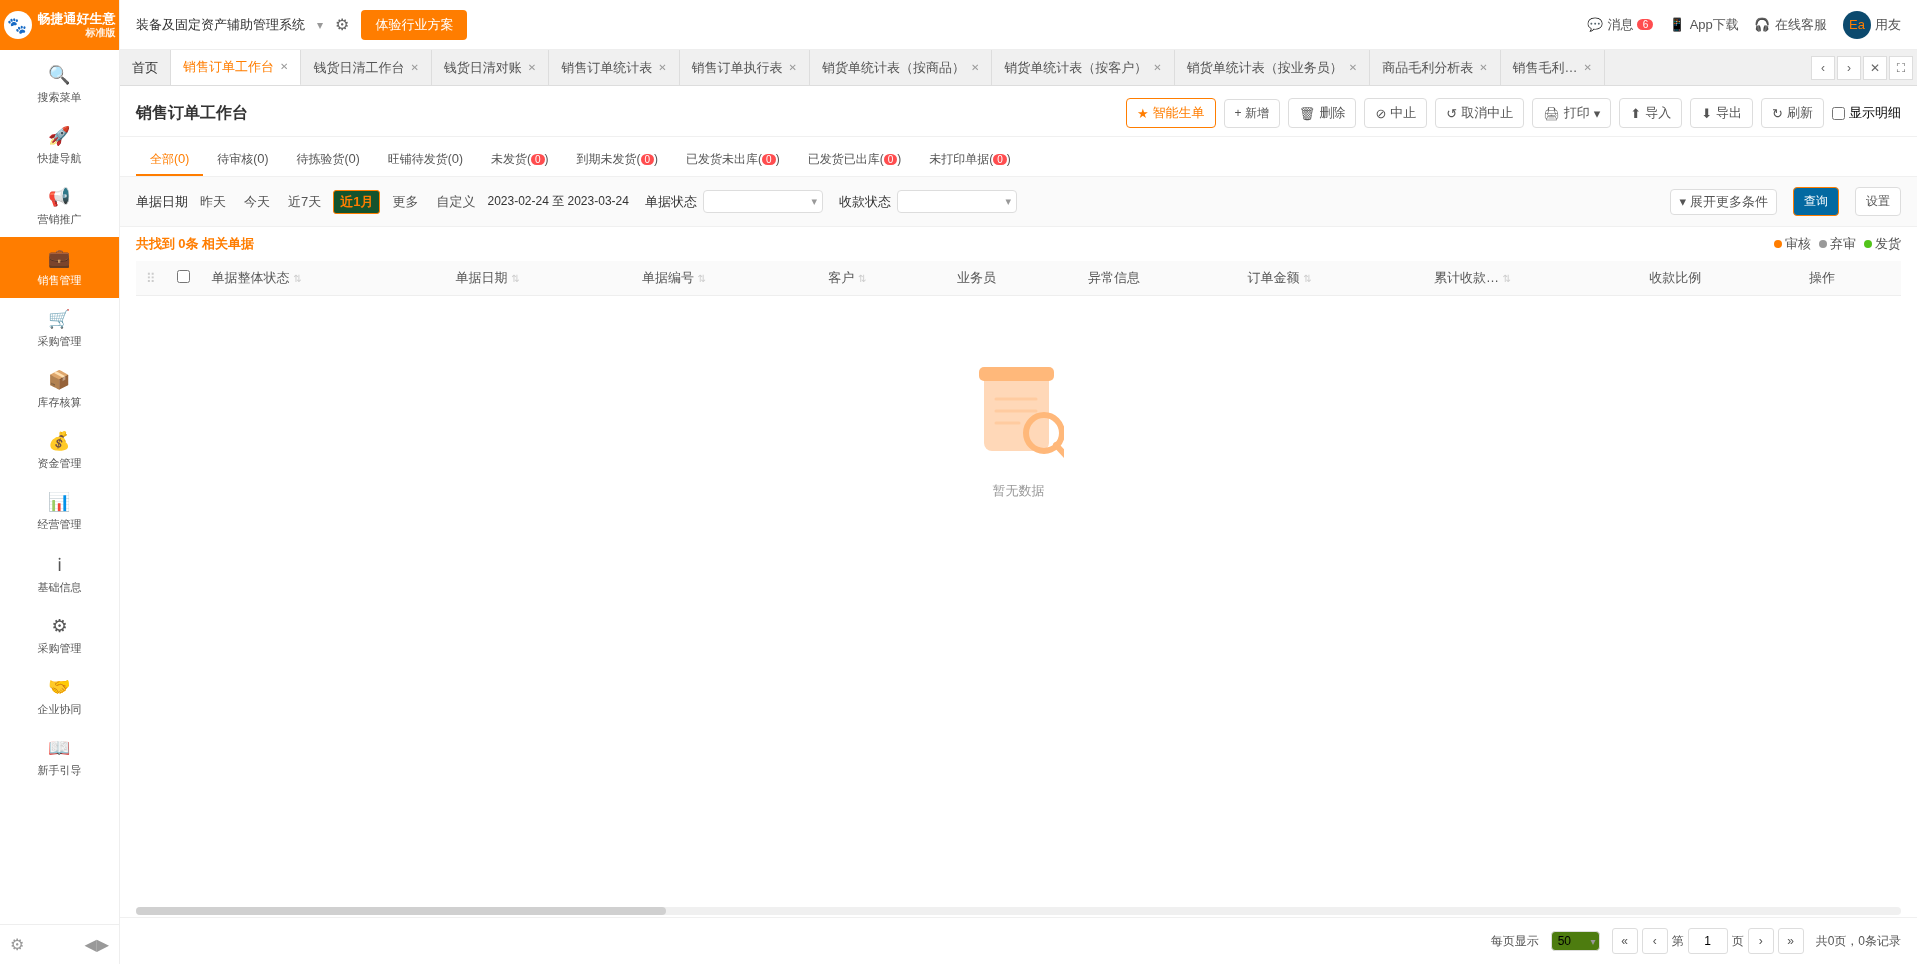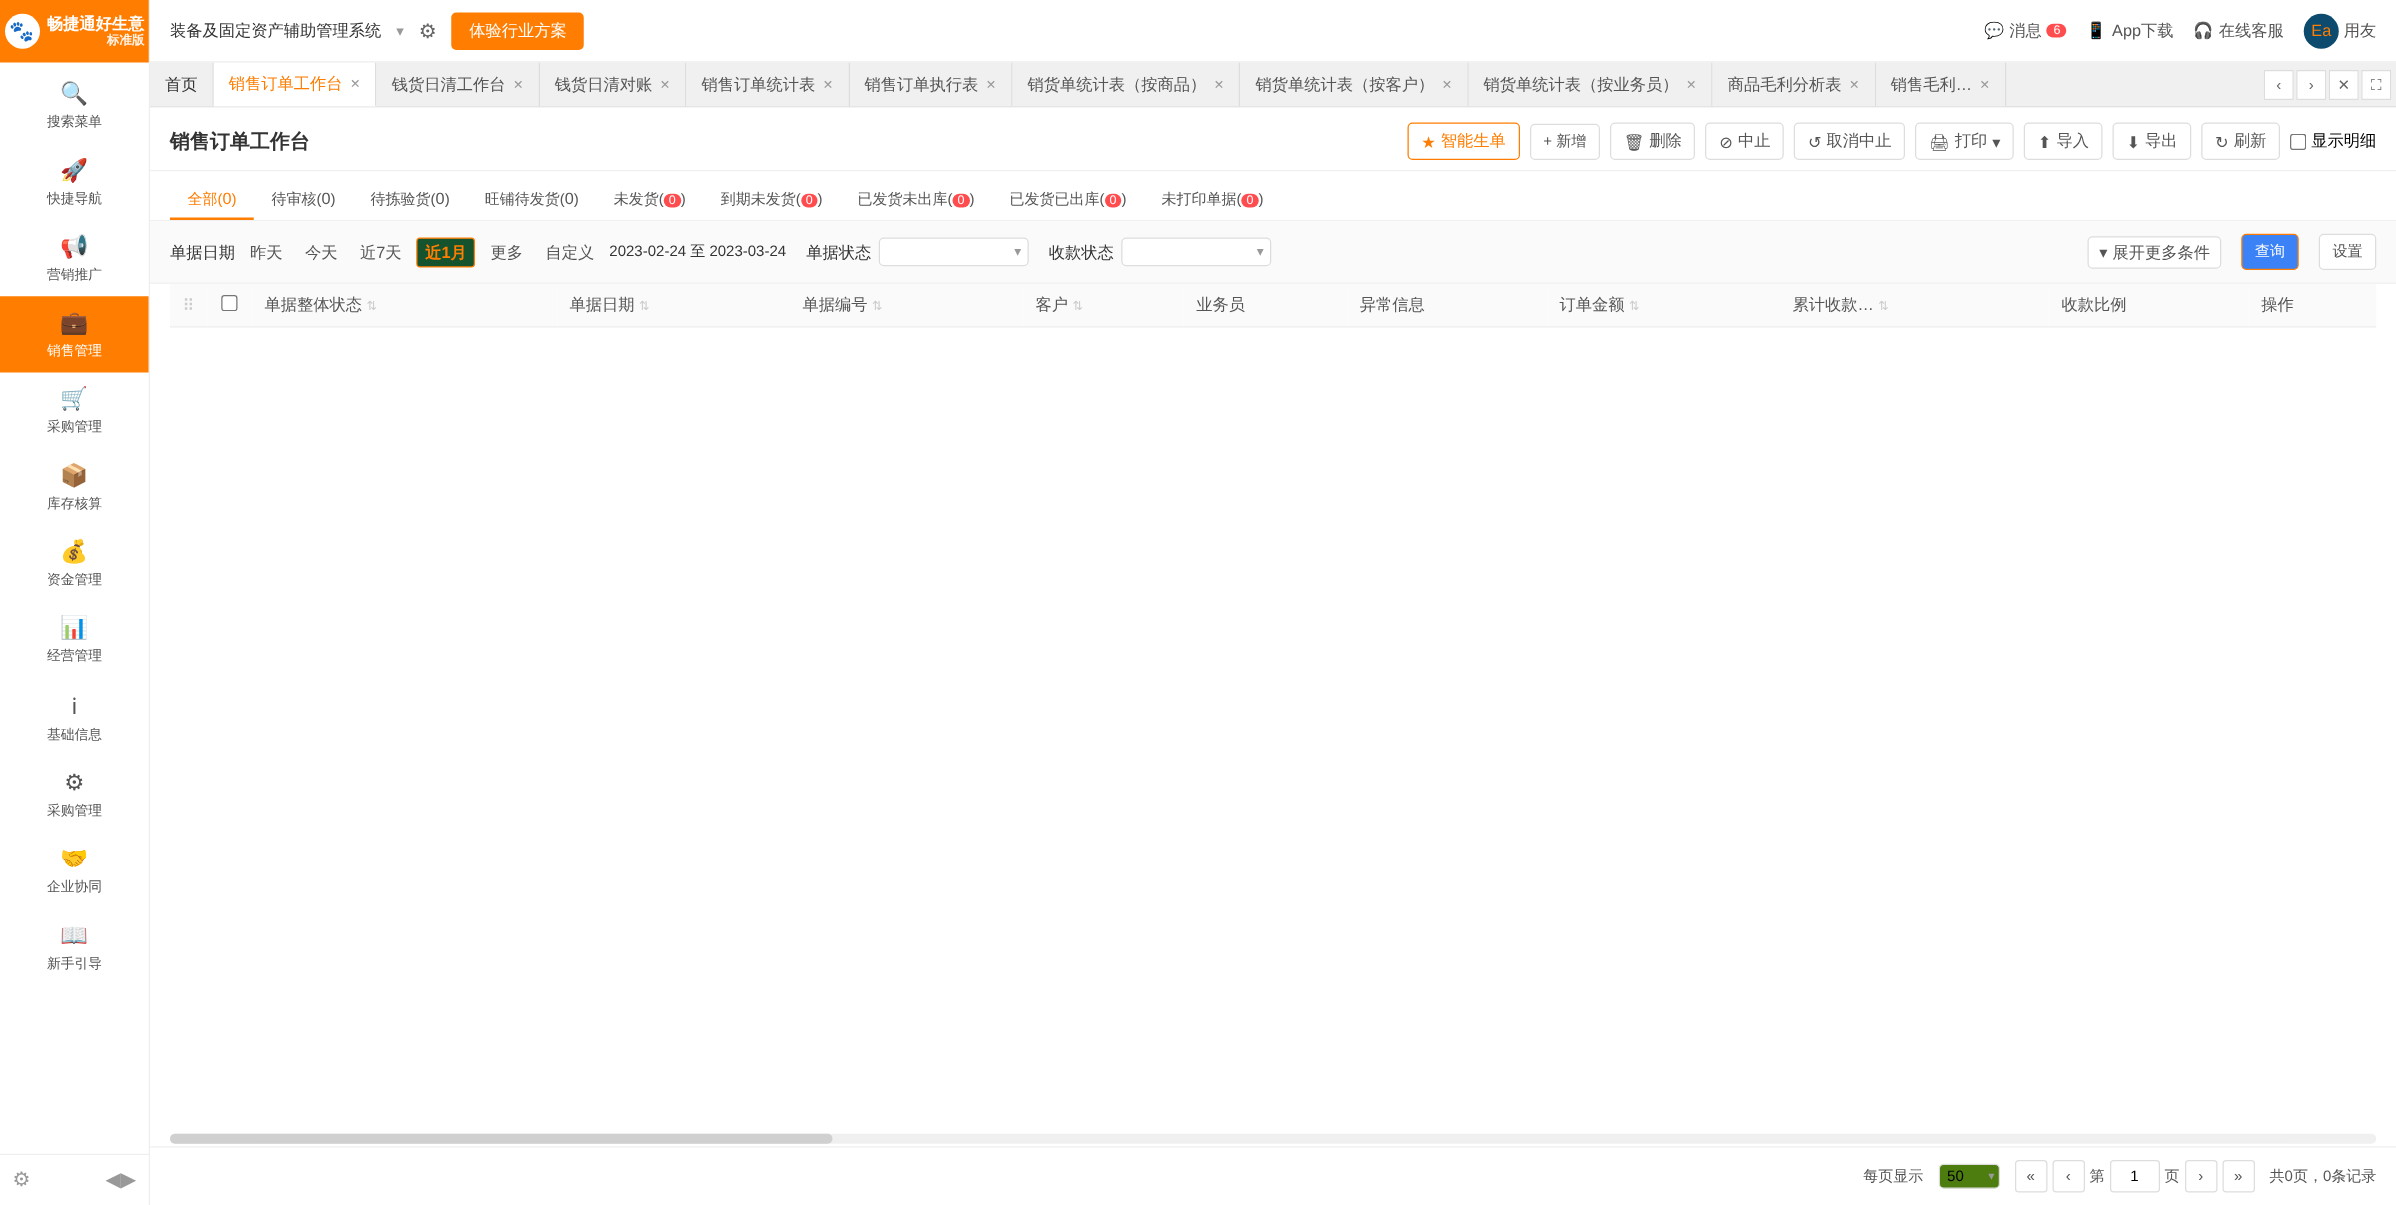--- a/index.html
+++ b/index.html
@@ -44,21 +44,21 @@
     .tabs-arrow-btn { width: 24px; height: 24px; display: flex; align-items: center; justify-content: center; cursor: pointer; color: #666; border: 1px solid #ddd; background: #fff; font-size: 12px; }
 
     
     .page-content { flex: 1; overflow-y: auto; background: #fff; display: flex; flex-direction: column; }
 
     
     .page-header { padding: 12px 16px 8px; display: flex; align-items: center; justify-content: space-between; border-bottom: 1px solid #f0f0f0; }
     .page-title { font-size: 16px; font-weight: bold; color: #333; }
     .page-header-actions { display: flex; align-items: center; gap: 8px; }
     .action-btn { display: flex; align-items: center; gap: 4px; padding: 5px 10px; border: 1px solid #ddd; border-radius: 4px; cursor: pointer; background: #fff; color: #555; font-size: 12px; }
-    .action-btn.primary { background: #3b82f6; color: #fff; border-color: #ff7d00; }
+    .action-btn.primary { background: #0369a1; color: #fff; border-color: #ff7d00; }
     .action-btn.orange-outline { border-color: #ff7d00; color: #ff7d00; }
 
     
     .sub-tabs { display: flex; align-items: center; padding: 8px 16px 0; border-bottom: 1px solid #f0f0f0; gap: 0; }
     .sub-tab { padding: 6px 14px; cursor: pointer; font-size: 12px; color: #555; border-bottom: 2px solid transparent; white-space: nowrap; }
     .sub-tab.active { color: #ff7d00; border-bottom-color: #ff7d00; }
     .sub-tab .badge-red { background: #ff4d4f; color: #fff; border-radius: 10px; padding: 0 4px; font-size: 10px; }
 
     
     .filter-row { padding: 10px 16px; display: flex; align-items: center; gap: 16px; background: #fafafa; border-bottom: 1px solid #f0f0f0; flex-wrap: wrap; }
@@ -346,20 +346,41 @@
       </div>
       <div style="flex:1"></div>
       <button class="expand-btn">
         <span>▾</span>
         <span>展开更多条件</span>
       </button>
       <button class="action-btn primary">查询</button>
       <button class="action-btn">设置</button>
     </div>
 
+    <div class="results-row">
+      <div class="results-text">
+        <span>共找到</span>
+        <span style="color:#ff7d00;font-weight:bold;">0条</span>
+        <span>相关单据</span>
+      </div>
+      <div class="results-actions">
+        <span class="result-action-btn">
+          <span class="dot-orange"></span>
+          <span>审核</span>
+        </span>
+        <span class="result-action-btn">
+          <span class="dot-gray"></span>
+          <span>弃审</span>
+        </span>
+        <span class="result-action-btn">
+          <span class="dot-green"></span>
+          <span>发货</span>
+        </span>
+      </div>
+    </div>
 
     <div class="table-wrap">
       <table>
         <thead>
           <tr id="table-head-row">
               <th class="drag-cell">⠿</th>
               <th class="checkbox-cell"><input type="checkbox" style=""></th>
               <th>单据整体状态 <span class="sort-icon">⇅</span></th>
               <th>单据日期 <span class="sort-icon">⇅</span></th>
               <th>单据编号 <span class="sort-icon">⇅</span></th>
@@ -369,20 +390,35 @@
               <th>订单金额 <span class="sort-icon">⇅</span></th>
               <th>累计收款… <span class="sort-icon">⇅</span></th>
               <th>收款比例</th>
               <th>操作</th>
             </tr>
         </thead>
         <tbody id="table-body">
         </tbody>
       </table>
 
+      <div class="empty-state">
+        <div style="position:relative;width:110px;height:110px;display:flex;align-items:center;justify-content:center;">
+
+          <svg width="90" height="100" viewBox="0 0 90 100">
+            <rect x="10" y="12" width="65" height="78" rx="8" fill="#ffd8b8"></rect>
+            <rect x="5" y="6" width="75" height="14" rx="5" fill="#ffb87a"></rect>
+            <circle cx="70" cy="72" r="18" fill="none" stroke="#ffb87a" stroke-width="6"></circle>
+            <line x1="82" y1="84" x2="94" y2="97" stroke="#ffb87a" stroke-width="6" stroke-linecap="round"></line>
+            <line x1="22" y1="38" x2="62" y2="38" stroke="#ffcba0" stroke-width="3" stroke-linecap="round"></line>
+            <line x1="22" y1="50" x2="62" y2="50" stroke="#ffcba0" stroke-width="3" stroke-linecap="round"></line>
+            <line x1="22" y1="62" x2="45" y2="62" stroke="#ffcba0" stroke-width="3" stroke-linecap="round"></line>
+          </svg>
+        </div>
+        <div class="empty-text">暂无数据</div>
+      </div>
     </div>
 
     <div class="scrollbar-wrap">
       <div class="scrollbar-track">
         <div class="scrollbar-thumb"></div>
       </div>
     </div>
 
     <div class="page-footer">
       <span class="footer-text">每页显示</span>

